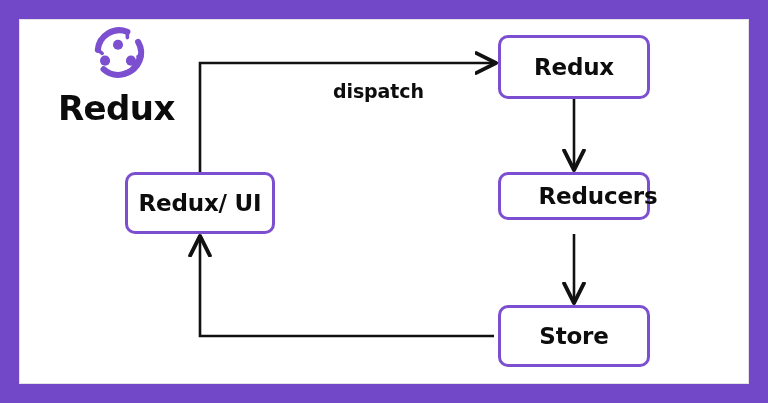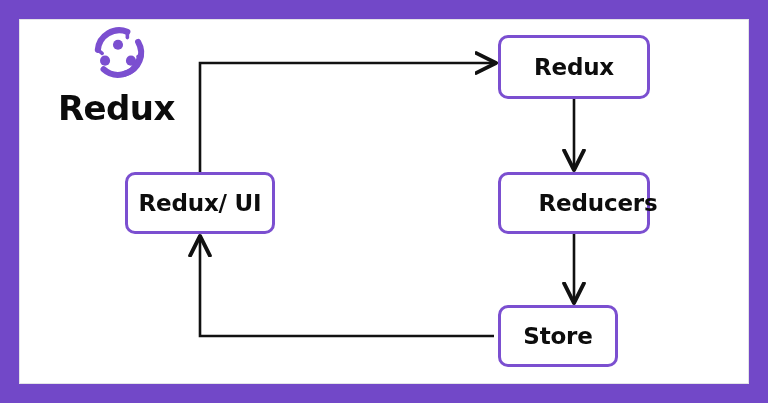--- a/index.html
+++ b/index.html
@@ -113,26 +113,27 @@
         </g>
       </svg>
     </div>
     <div id="brand-word">Redux</div>
   </div>
 
   <div class="node-box" style="left:498px; top:35px; width:152px; height:64px;">
     <span class="node-label">Redux</span>
   </div>
 
-  <div class="node-box" style="left:498px; top:172px; width:152px; height:62px;padding-left:48px;">
+  <div class="node-box" style="left:498px; top:172px; width:152px; height:48px;padding-left:48px;">
     <span class="node-label">Reducers</span>
   </div>
 
-  <div class="node-box" style="left:498px; top:305px; width:120px; height:62px;">
+  <div class="node-box" style="left:498px; top:305px; width:152px; height:62px;">
     <span class="node-label">Store</span>
   </div>
 
   <div class="node-box" style="left:125px; top:172px; width:150px; height:62px;">
     <span class="node-label">Redux/ UI</span>
   </div>
 
+  <div class="edge-label" style="left:333px; top:80px;">dispatch</div>
 
 </div>
 
 </body></html>

